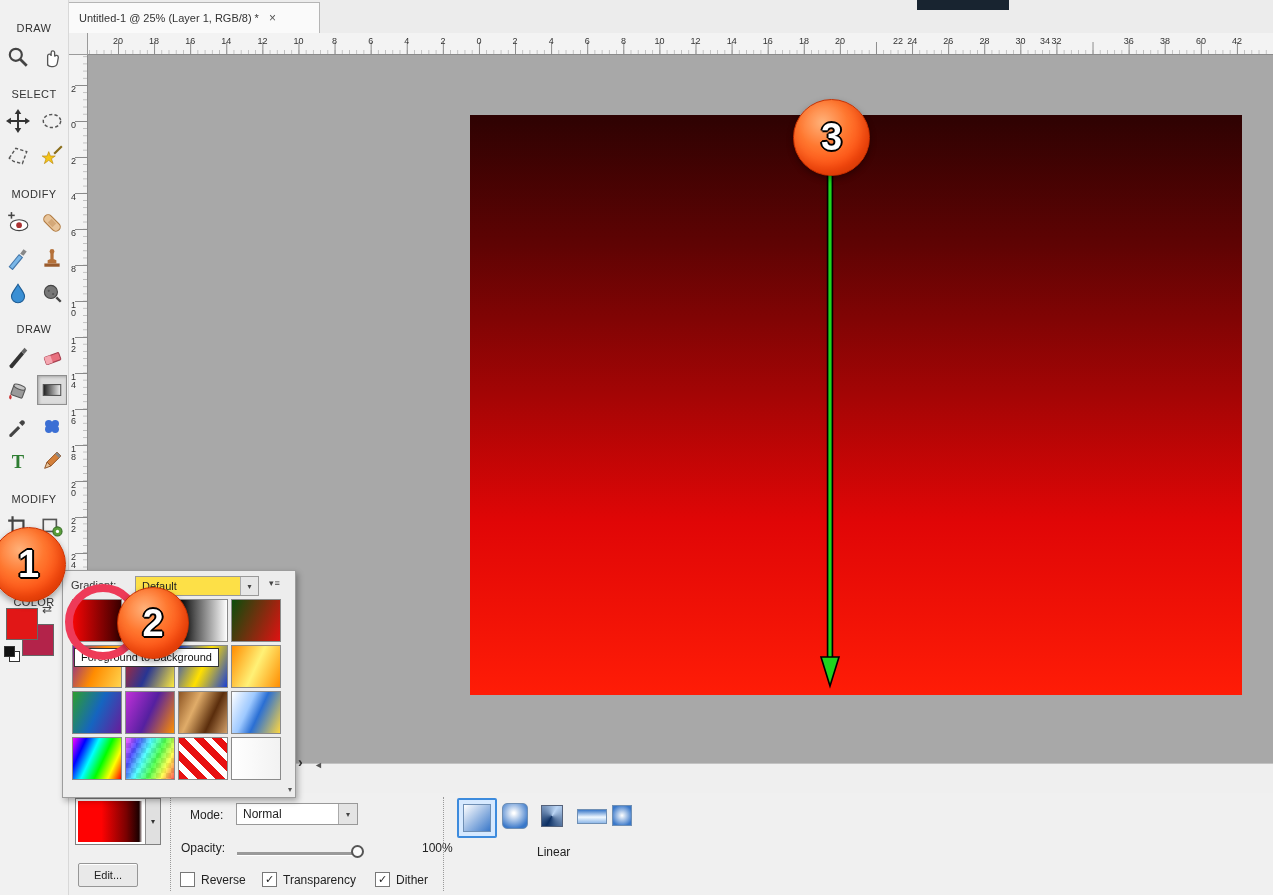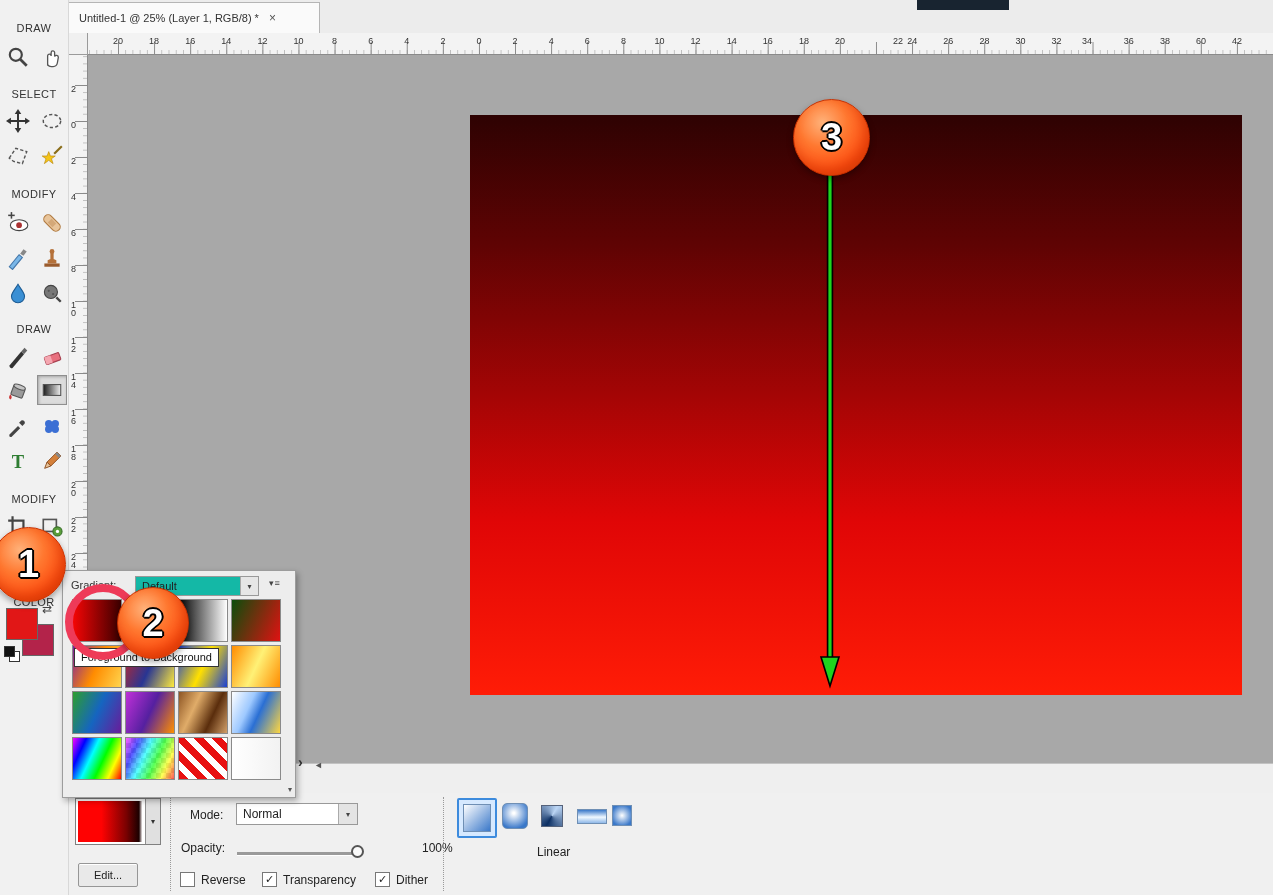--- a/index.html
+++ b/index.html
@@ -50,21 +50,21 @@
      border:1px solid #c83000;box-shadow:0 3px 6px rgba(0,0,0,.35), inset -4px -6px 12px rgba(185,45,0,.45);
      color:#fff;font-weight:bold;font-size:38px;z-index:30;
      text-shadow:-2px 0 #000,2px 0 #000,0 -2px #000,0 2px #000,-1px -1px #000,1px 1px #000,-1px 1px #000,1px -1px #000;}
   .ring{position:absolute;left:65px;top:584px;width:60px;height:60px;border:8px solid #ee3a58;border-radius:50%;z-index:26;}
   .arrow-svg{position:absolute;left:806px;top:156px;z-index:10;}
 
   
   .panel{position:absolute;left:62px;top:570px;width:234px;height:228px;background:#ededed;border:1px solid #9c9c9c;
          box-shadow:2px 3px 6px rgba(0,0,0,.3);box-sizing:border-box;z-index:20;}
   .p-label{position:absolute;left:8px;top:8px;font-size:11px;color:#333;}
-  .p-dd{position:absolute;left:72px;top:5px;width:124px;height:20px;background:#14b8a6;border:1px solid #999;box-sizing:border-box;font-size:11px;}
+  .p-dd{position:absolute;left:72px;top:5px;width:124px;height:20px;background:#fde047;border:1px solid #999;box-sizing:border-box;font-size:11px;}
   .p-dd .val{position:absolute;left:6px;top:3px;}
   .p-dd .arr{position:absolute;right:0;top:0;width:17px;height:18px;background:#e6e6e6;border-left:1px solid #aaa;
              display:flex;align-items:center;justify-content:center;font-size:8px;color:#444;}
   .p-menu{position:absolute;left:206px;top:7px;font-size:9px;color:#444;letter-spacing:1px;}
   .swgrid{position:absolute;left:9px;top:28px;display:grid;grid-template-columns:repeat(4,50px);grid-auto-rows:43px;gap:3px;}
   .swatch{border:1px solid #8a8a8a;box-sizing:border-box;position:relative;background:#fff;}
   .swfill{position:absolute;inset:0;}
   .checker{background-image:linear-gradient(45deg,#cfcfcf 25%,transparent 25%,transparent 75%,#cfcfcf 75%),
            linear-gradient(45deg,#cfcfcf 25%,#fff 25%,#fff 75%,#cfcfcf 75%);
            background-size:10px 10px;background-position:0 0,5px 5px;}
@@ -140,21 +140,21 @@
       <span class="hlabel" style="left: 643.7px;">14</span>
       <span class="hlabel" style="left: 679.8px;">16</span>
       <span class="hlabel" style="left: 715.9px;">18</span>
       <span class="hlabel" style="left: 752px;">20</span>
       <span class="hlabel" style="left: 810px;">22</span>
       <span class="hlabel" style="left: 824.2px;">24</span>
       <span class="hlabel" style="left: 860.3px; text-align: right;">26</span>
       <span class="hlabel" style="left: 896.4px;">28</span>
       <span class="hlabel" style="left: 932.5px;">30</span>
       <span class="hlabel" style="left: 968.6px;">32</span>
-      <span class="hlabel" style="left: 999px;">34</span>
+      <span class="hlabel" style="left: 957px;">34</span>
       <span class="hlabel" style="left: 1040.8px;">36</span>
       <span class="hlabel" style="left: 1076.9px;">38</span>
       <span class="hlabel" style="left: 1113px;">60</span>
       <span class="hlabel" style="left: 1149.1px;">42</span>
     </div>
   <div class="vruler">
       <div class="vlabel" style="top: 30px;">2</div>
       <div class="vlabel" style="top: 66px;">0</div>
       <div class="vlabel" style="top: 102px;">2</div>
       <div class="vlabel" style="top: 138px;">4</div>

